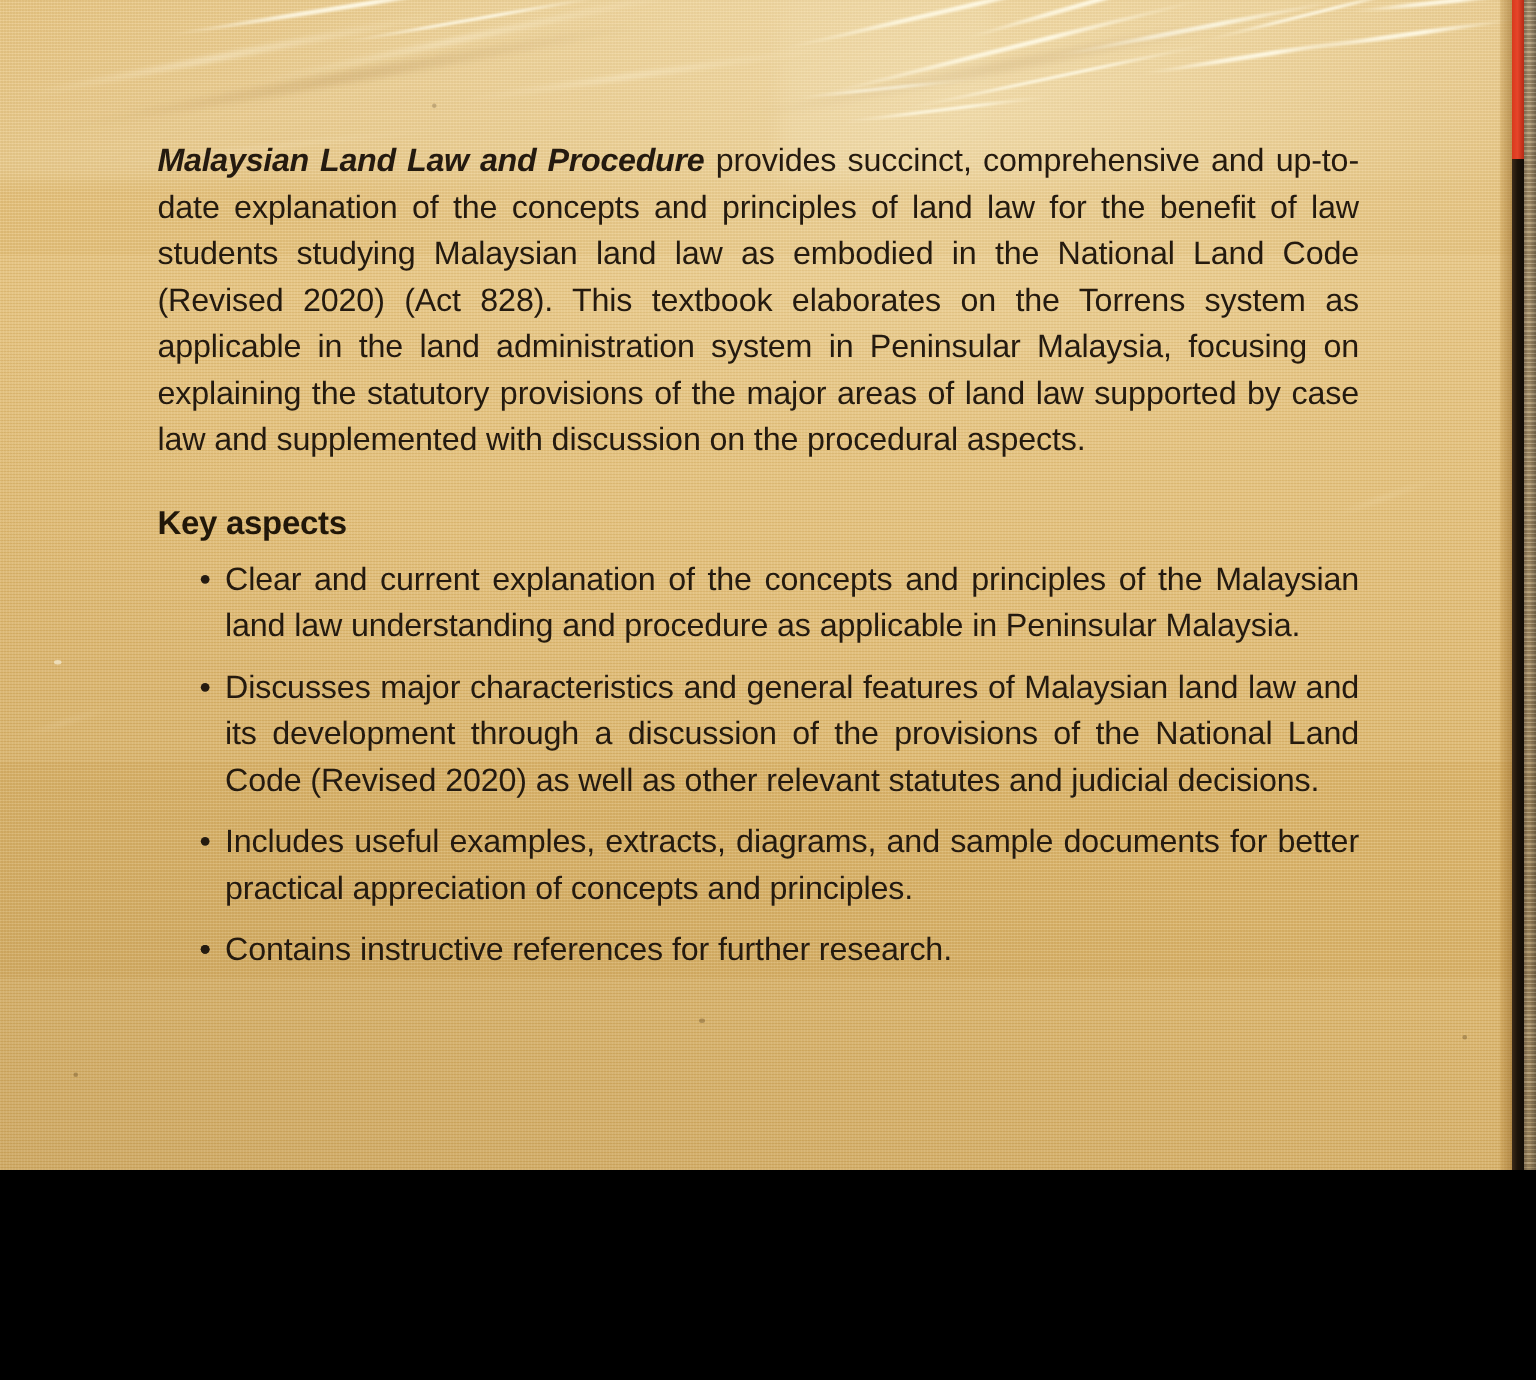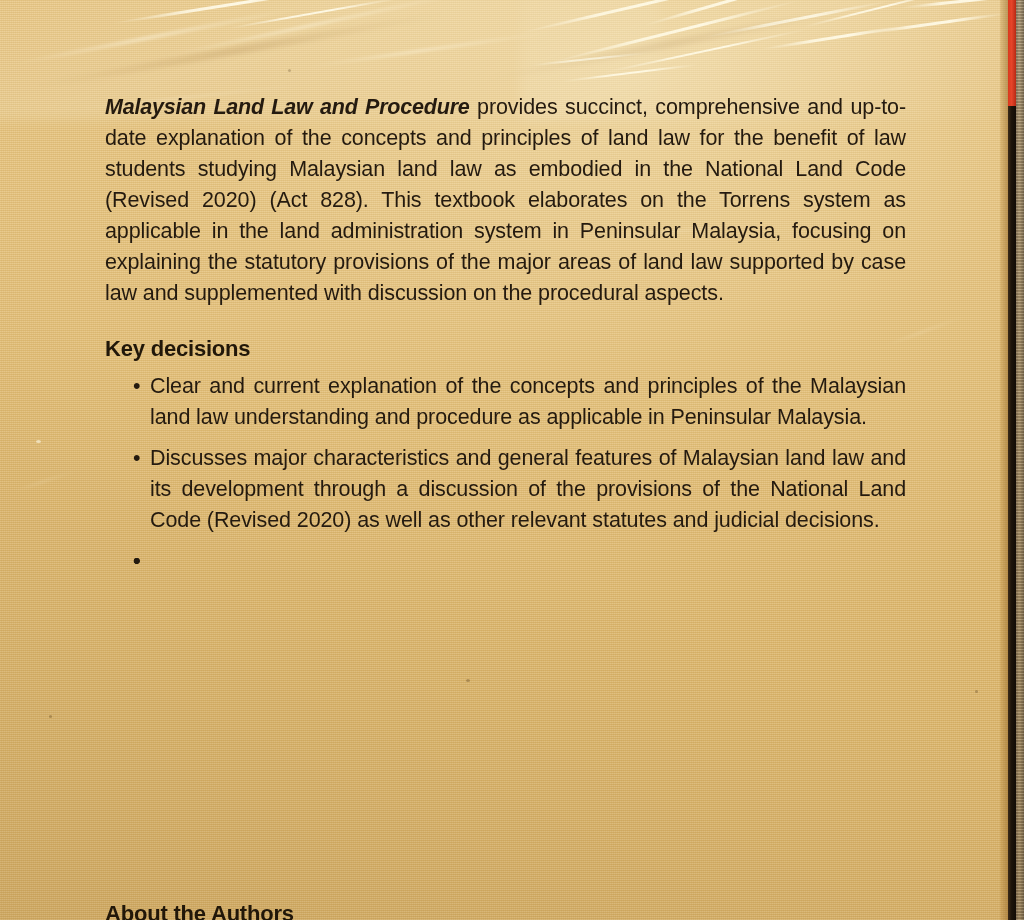--- a/index.html
+++ b/index.html
@@ -4,21 +4,21 @@
 <style>
   html, body {
     margin: 0;
     padding: 0;
     background: #000;
   }
 
   #page {
     position: relative;
     width: 1024px;
-    height: 920px;
+    height: 780px;
     overflow: hidden;
     background: #e2bd74;
     font-family: "Liberation Sans", sans-serif;
   }
 
   
   .paper-base {
     position: absolute;
     inset: 0;
     background:
@@ -265,27 +265,27 @@
     <div class="edge-red"></div>
     <div class="edge-dark"></div>
     <div class="edge-outer"></div>
   </div>
 
   <div class="content">
 
     <p class="blurb justified"><span class="book-title">Malaysian Land Law and Procedure</span><span> provides succinct, comprehensive and up-to-date explanation of the concepts and principles of land law for the benefit of law students studying Malaysian land law as embodied in the National Land Code (Revised 2020) (Act 828). This textbook elaborates on the Torrens system as applicable in the land administration system in Peninsular Malaysia, focusing on explaining the statutory provisions of the major areas of land law supported by case law and supplemented with discussion on the procedural aspects.</span></p>
 
 
-    <h2 class="section-head">Key decisions</h2>
+    <h2 class="section-head">Key aspects</h2>
 
     <ul class="features">
       <li><span class="bullet-dot">•</span><span>Clear and current explanation of the concepts and principles of the Malaysian land law understanding and procedure as applicable in Peninsular Malaysia.</span></li>
       <li><span class="bullet-dot">•</span><span>Discusses major characteristics and general features of Malaysian land law and its development through a discussion of the provisions of the National Land Code (Revised 2020) as well as other relevant statutes and judicial decisions.</span></li>
+      <li><span class="bullet-dot">•</span><span>Includes useful examples, extracts, diagrams, and sample documents for better practical appreciation of concepts and principles.</span></li>
       <li><span class="bullet-dot">•</span></li>
-      <li><span class="bullet-dot">•</span></li>
-      <li><span class="bullet-dot">•</span></li>
+      <li><span class="bullet-dot">•</span><span>Contains instructive references for further research.</span></li>
     </ul>
 
   </div>
 
   <h2 class="authors-head">About the Authors</h2>
 
 </div>
 
 </body></html>

